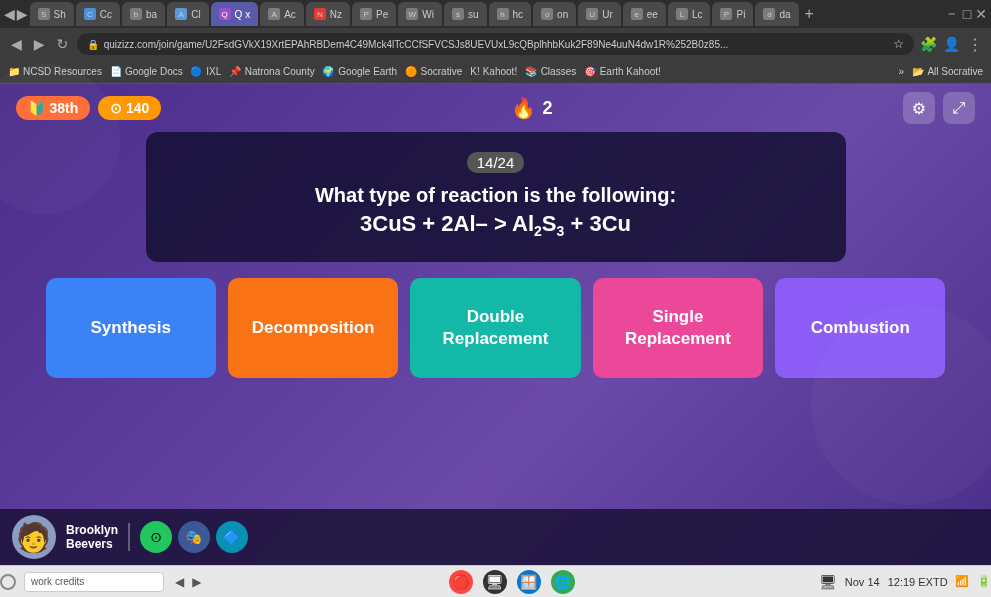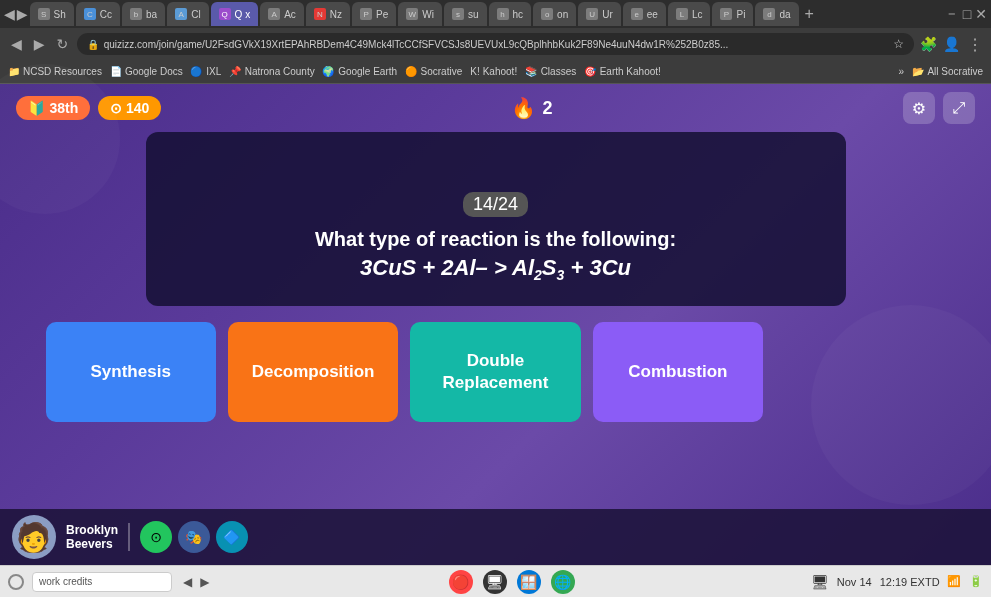--- a/index.html
+++ b/index.html
@@ -199,35 +199,33 @@
       margin-bottom: 16px;
       width: 90%;
       max-width: 700px;
     }
 
     .question-counter {
       background: #555;
       color: white;
       border-radius: 10px;
       padding: 2px 10px;
-      font-size: 18px;
+      font-size: 15px;
       display: inline-block;
       margin-bottom: 8px;
-      margin-top: 40px;
     }
 
     .question-text {
       color: white;
       font-size: 20px;
       font-weight: bold;
       line-height: 1.4;
     }
 
     .question-formula {
-      font-style: italic;
       font-size: 22px;
     }
 
     sub {
       font-size: 14px;
     }
 
     
     .answers-grid {
       display: grid;
@@ -312,21 +310,21 @@
     .player-icon-btn.green { background: #22c55e; }
     .player-icon-btn.blue-dark { background: #3b5998; }
     .player-icon-btn.teal-dark { background: #0891b2; }
 
     
     .taskbar {
       background: #e8e8e8;
       height: 32px;
       display: flex;
       align-items: center;
-      padding: 0 8px;
+      padding: 0 0;
       gap: 8px;
       border-top: 1px solid #ccc;
     }
 
     .taskbar-circle {
       width: 16px;
       height: 16px;
       border-radius: 50%;
       border: 2px solid #888;
       cursor: pointer;
@@ -520,20 +518,23 @@
   <div class="answers-grid">
     <div class="answer-btn blue">
       <span>Synthesis</span>
     </div>
     <div class="answer-btn orange">
       <span>Decomposition</span>
     </div>
     <div class="answer-btn teal">
       <span>Double Replacement</span>
     </div>
+    <div class="answer-btn pink">
+      <span>Single Replacement</span>
+    </div>
     <div class="answer-btn purple">
       <span>Combustion</span>
     </div>
   </div>
 
   <div class="player-footer">
     <div class="player-avatar">
       <span style="font-size:28px;">🧑</span>
     </div>
     <div class="player-name">Brooklyn<br>Beevers</div>

